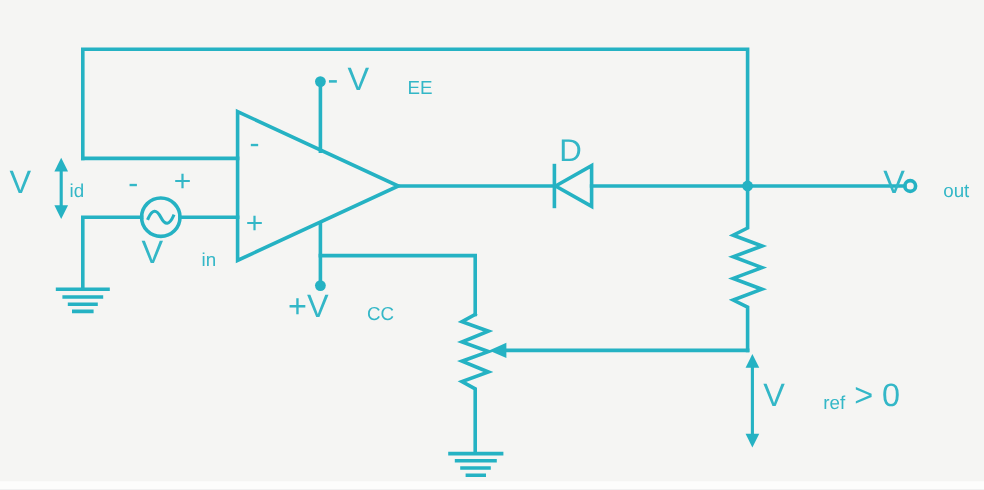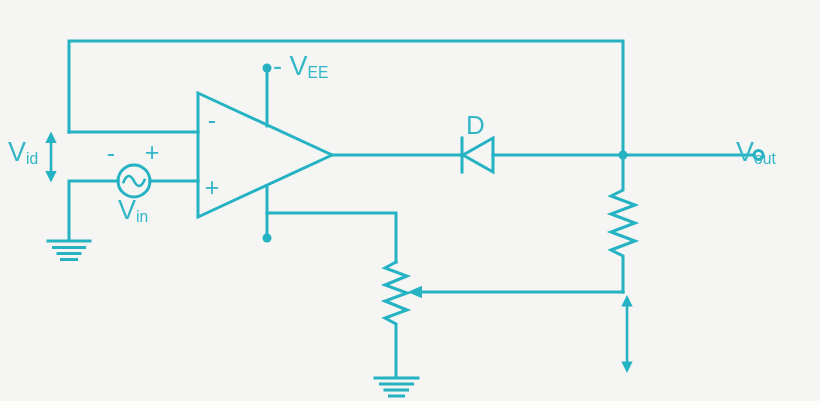--- a/index.html
+++ b/index.html
@@ -9,21 +9,21 @@
     font-family:"Liberation Sans", sans-serif;
   }
   .canvas svg{position:absolute;left:0;top:0;}
   .wire{stroke:#25b2c3;stroke-width:3;fill:none;stroke-linecap:square;stroke-linejoin:miter;}
   .thin{stroke-width:2.6;}
   .solid{fill:#25b2c3;stroke:none;}
   .lbl{
     position:absolute;line-height:1;color:#33b7c7;font-size:27px;
     white-space:nowrap;user-select:none;
   }
-  .lbl sub{font-size:0.58em;vertical-align:-0.22em;line-height:0;}
+  .lbl sub{font-size:0.58em;vertical-align:-0.22em;line-height:0;margin-left:32px;}
   .lbl.small{font-size:26px;}
   .sign{
     position:absolute;transform:translate(-50%,-50%);line-height:1;
     color:#33b7c7;font-size:25px;user-select:none;
   }
   .bottom-strip{position:absolute;left:0;right:0;bottom:0;height:7px;background:#fdfdfc;}
 </style>
 </head>
 <body>
 
@@ -95,23 +95,25 @@
       <path class="solid" d="M627 373 L621.3 361.5 H632.7 Z"></path>
     </g>
   </svg>
 
   <div class="lbl" style="left:8px;top:139px"><span>V</span><sub>id</sub></div>
 
   <div class="lbl" style="left:118px;top:197px"><span>V</span><sub>in</sub></div>
 
   <div class="lbl" style="left:273px;top:53px"><span>- </span><span>V</span><sub>EE</sub></div>
 
+  <div class="lbl" style="left:240px;top:242px"><span>+</span><span>V</span><sub>CC</sub></div>
 
   <div class="lbl" style="left:736px;top:139px"><span>V</span><sub>out</sub></div>
 
+  <div class="lbl" style="left:636px;top:316px"><span>V</span><sub>ref</sub><span> &gt; 0</span></div>
 
   <div class="lbl small" style="left:466px;top:112px">D</div>
 
   <span class="sign" style="left:111px;top:153px">-</span>
   <span class="sign" style="left:152px;top:152px">+</span>
   <span class="sign" style="left:212px;top:120px">-</span>
   <span class="sign" style="left:212px;top:187px">+</span>
 
   <div class="bottom-strip"></div>
 </div>

